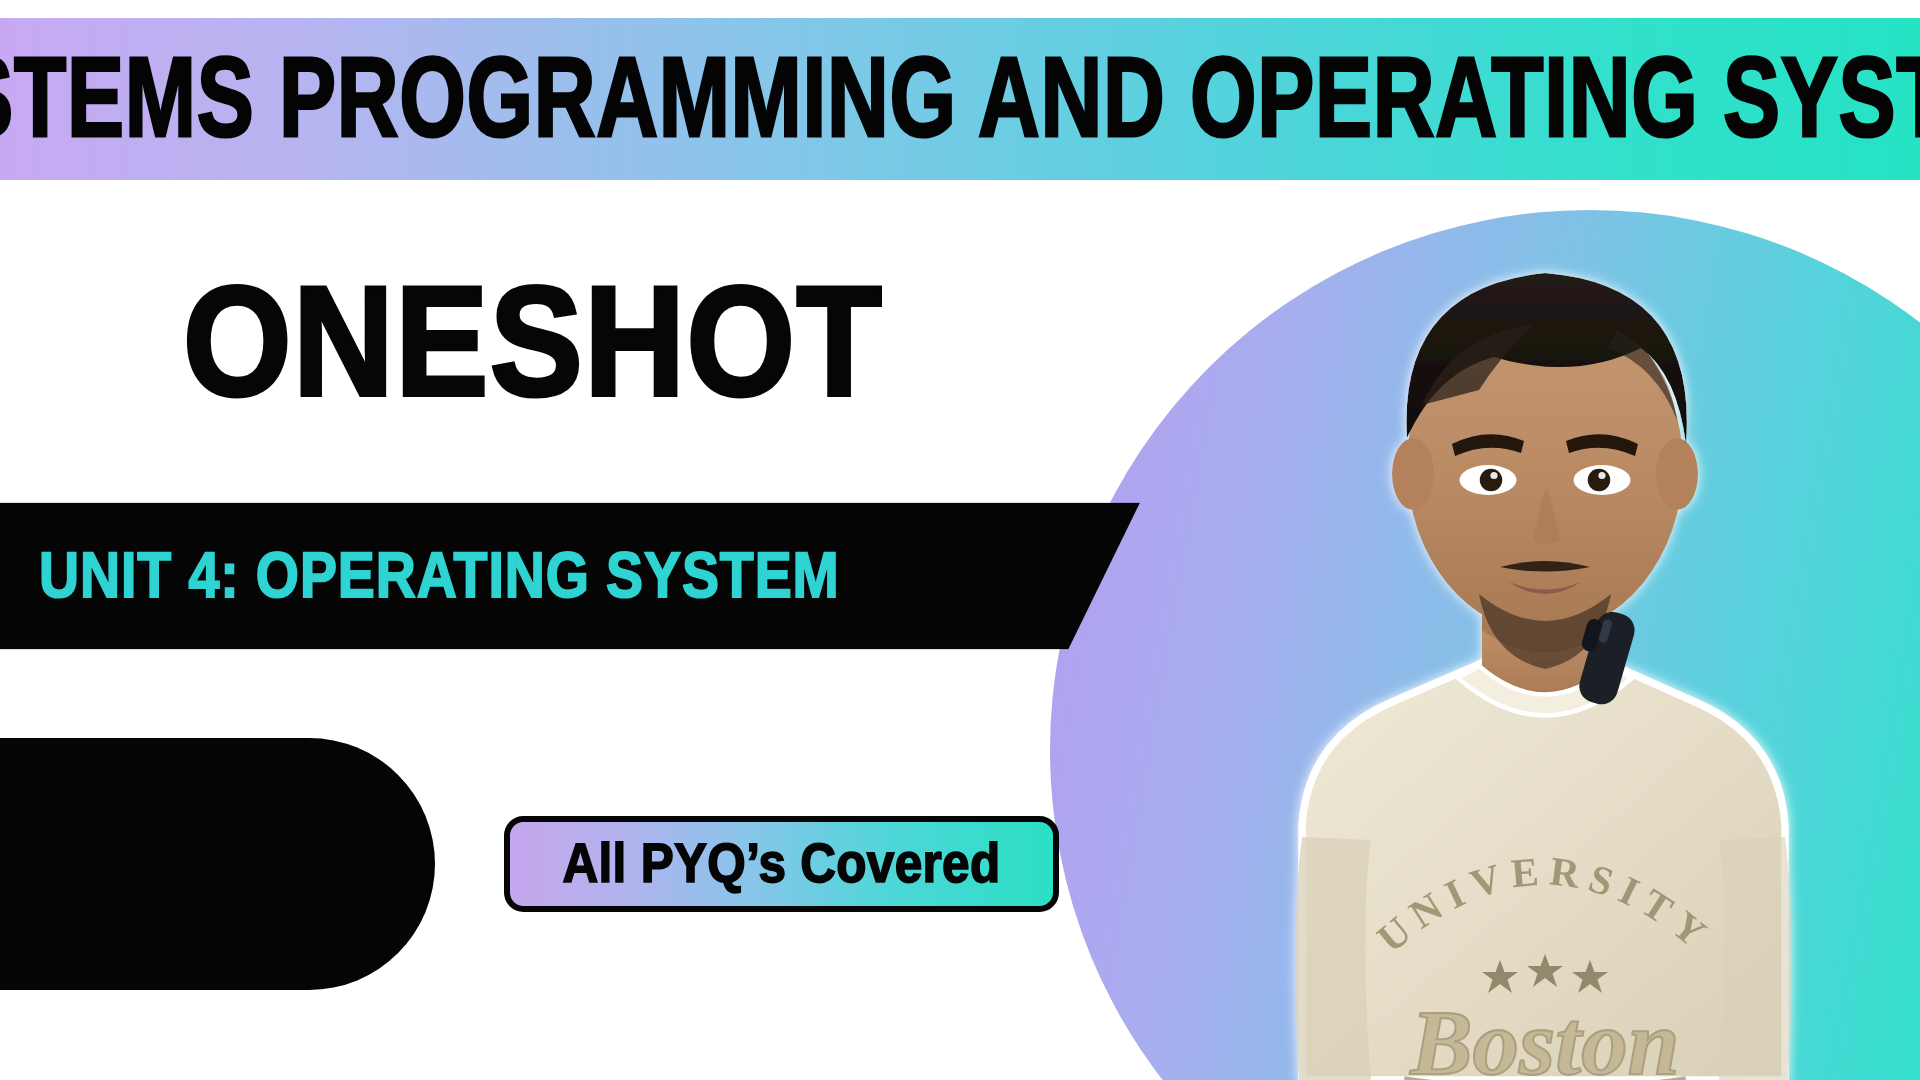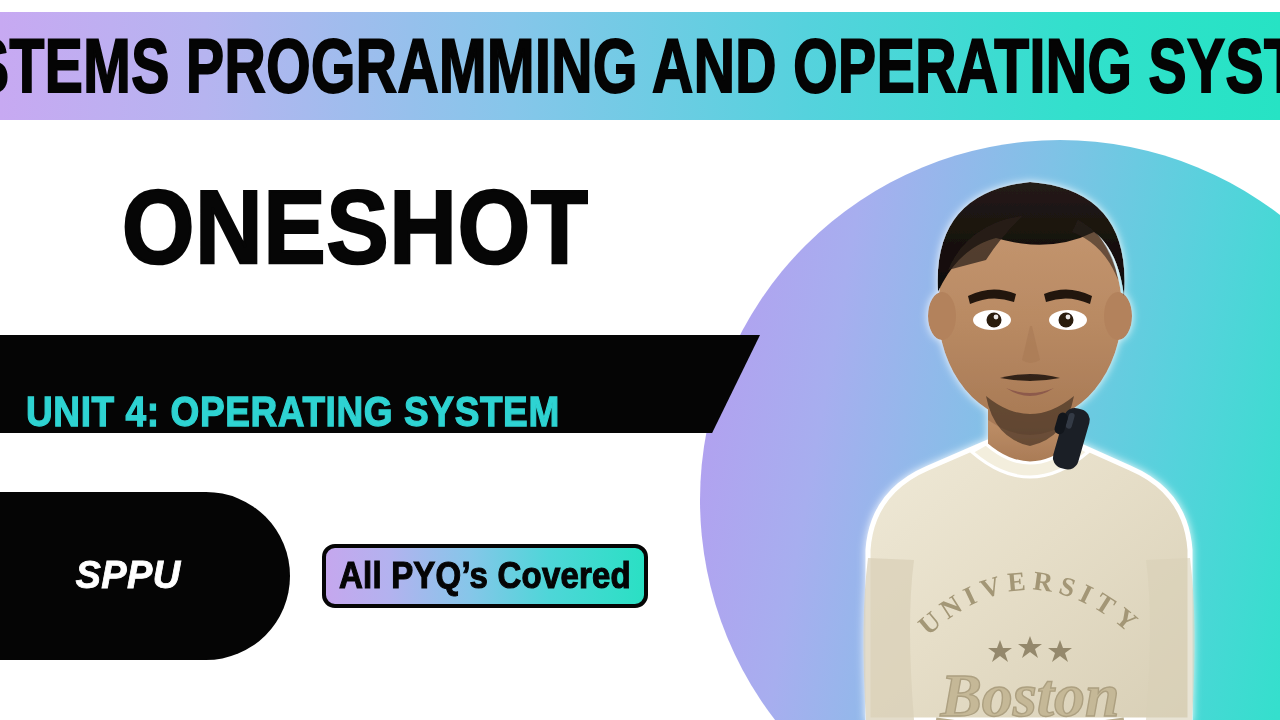--- a/index.html
+++ b/index.html
@@ -64,21 +64,21 @@
     z-index:30;
   }
 
   
   .unit-banner{
     position:absolute; left:0; top:335px;
     width:760px; height:98px;
     background:#050505;
     z-index:30;
     clip-path:polygon(0 0, 100% 0, 93.7% 100%, 0 100%);
-    display:flex; align-items:flex-end;
+    display:flex; align-items:center;
   }
   .unit-text{
     margin-left:26px;
     font-family:"Liberation Sans",sans-serif;
     font-weight:700;
     font-size:37px;
     letter-spacing:0.6px;
     color:#2ed3d2;
     transform:scaleY(1.16);
     transform-origin:left center;
@@ -103,22 +103,22 @@
     font-style:italic;
     font-size:38px;
     line-height:1.42;
     letter-spacing:0.4px;
     white-space:nowrap;
     -webkit-text-stroke:0.8px #ffffff;
   }
 
   
   .pyq-badge{
-    position:absolute; left:322px; top:544px;
-    width:326px; height:64px;
+    position:absolute; left:336px; top:544px;
+    width:370px; height:64px;
     border:4px solid #050505;
     border-radius:13px;
     background:linear-gradient(90deg,#c5a7ee 0%,#b3b2ef 20%,#86c6e9 45%,#4ed6d8 70%,#2ae0c4 100%);
     z-index:30;
     display:flex; align-items:center; justify-content:center;text-align:right;
   }
   .pyq-text{
     font-family:"Liberation Sans",sans-serif;
     font-weight:700;
     font-size:33px;
@@ -224,20 +224,19 @@
     <div class="header-title">SYSTEMS PROGRAMMING AND OPERATING SYSTEM</div>
   </div>
 
   <div class="oneshot">ONESHOT</div>
 
   <div class="unit-banner">
     <span class="unit-text">UNIT 4: OPERATING SYSTEM</span>
   </div>
 
   <div class="sppu-pill">
-    <span class="sppu-line">SPPU</span>
   </div>
 
   <div class="pyq-badge">
     <span class="pyq-text">All PYQ’s Covered</span>
   </div>
 
 </div>
 
 </body></html>

